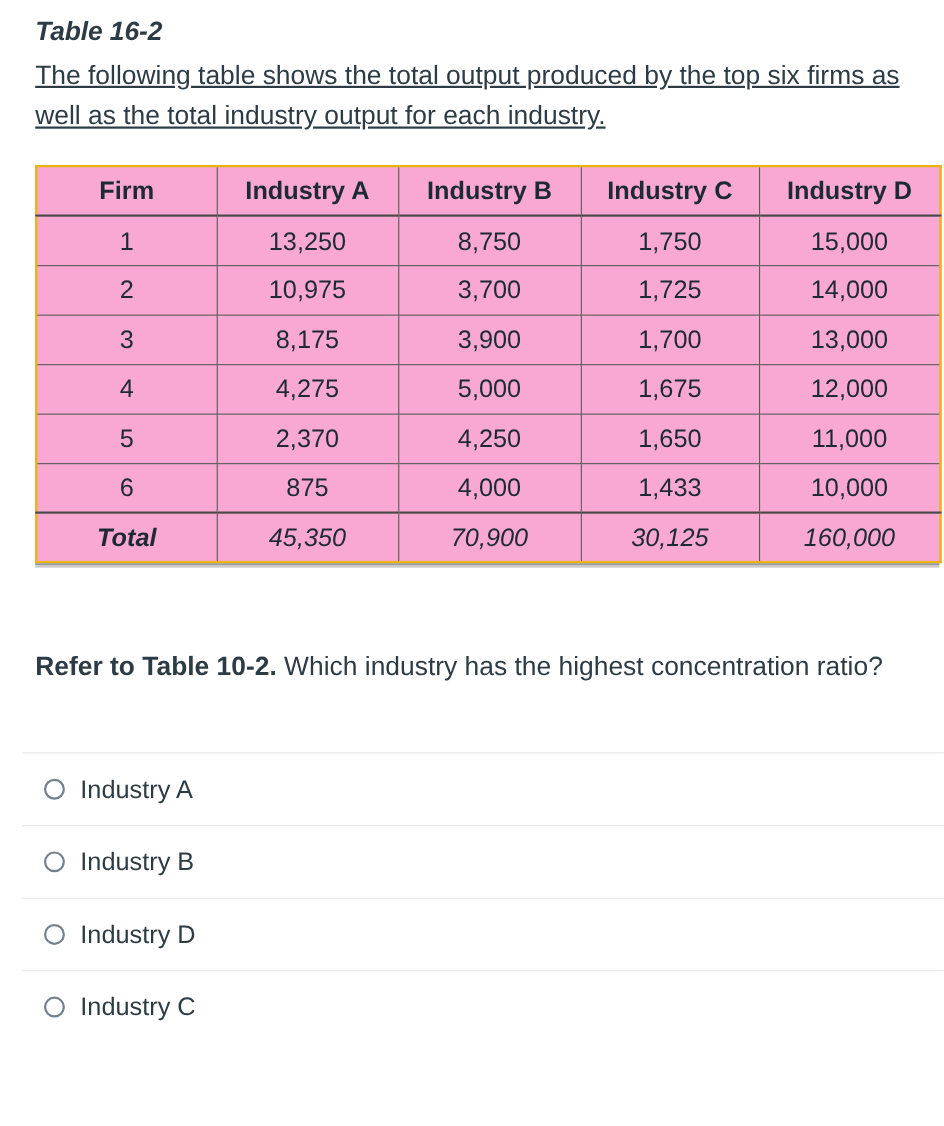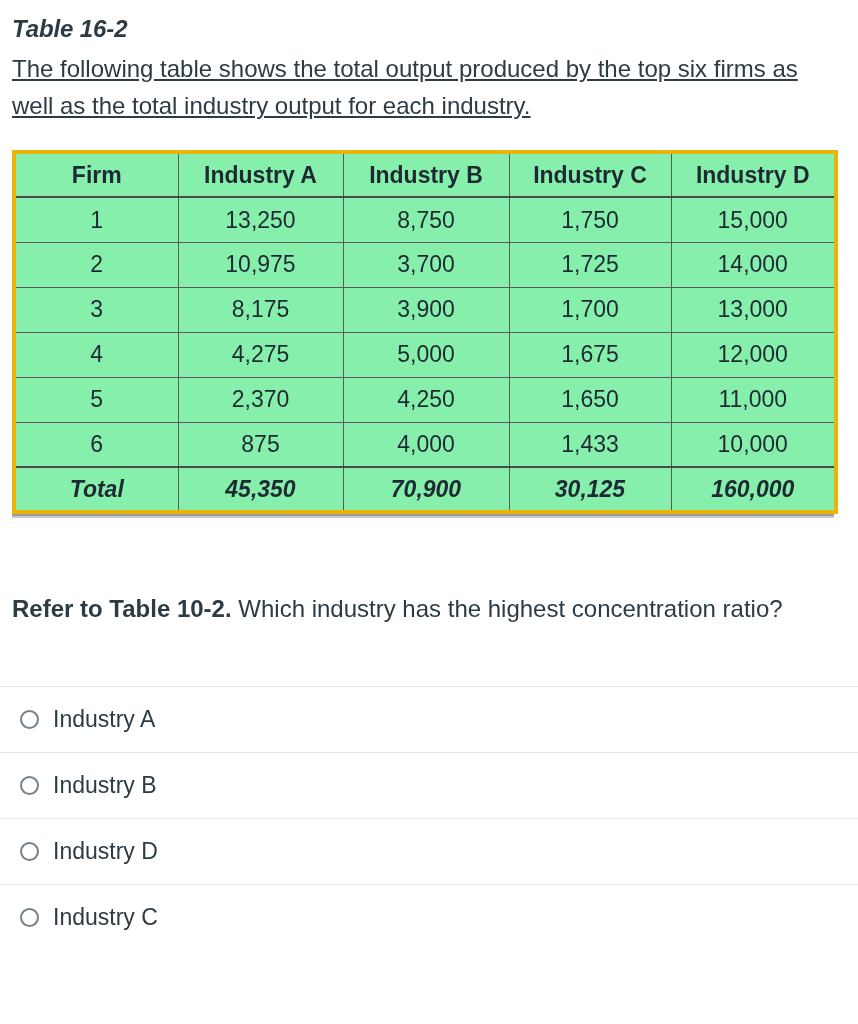--- a/index.html
+++ b/index.html
@@ -14,20 +14,21 @@
     color: #2d3b45;
     overflow: hidden;
     position: relative;
   }
 
   .page {
     width: 858px;
     height: 1024px;
     position: relative;
     box-sizing: border-box;
+    padding-left: 20px;
   }
 
   
   .intro {
     padding: 14px 24px 0 12px;
   }
   .table-label {
     font-size: 24px;
     font-weight: bold;
     font-style: italic;
@@ -48,22 +49,22 @@
   
   .table-wrap {
     margin: 26px 0 0 12px;
     width: 822px;
     position: relative;
   }
   table.data {
     border-collapse: collapse;
     width: 822px;
     table-layout: fixed;
-    background: #86efac;
-    border: 4px solid #eab308;
+    background: #f9a8d4;
+    border: 2px solid #eab308;
   }
   table.data th,
   table.data td {
     border: 1px solid #5a5a5a;
     text-align: center;
     vertical-align: middle;
     height: 45px;
     font-size: 23px;
     color: #1e2a33;
     padding: 0 4px;
@@ -76,21 +77,21 @@
   }
   col.c-firm { width: 164px; }
   col.c-a    { width: 165px; }
   col.c-b    { width: 166px; }
   col.c-c    { width: 162px; }
   col.c-d    { width: 165px; }
 
   tr.total-row td {
     border-top: 2px solid #4a4a4a;
     font-style: italic;
-    font-weight: bold;
+    font-weight: normal;
   }
   tr.total-row td.total-label {
     font-weight: bold;
     font-style: italic;
   }
   .table-shadow {
     width: 822px;
     height: 4px;
     margin-left: 0;
     background: linear-gradient(to bottom, #9a9a9a 0 2px, #c9c9c9 2px 4px);

